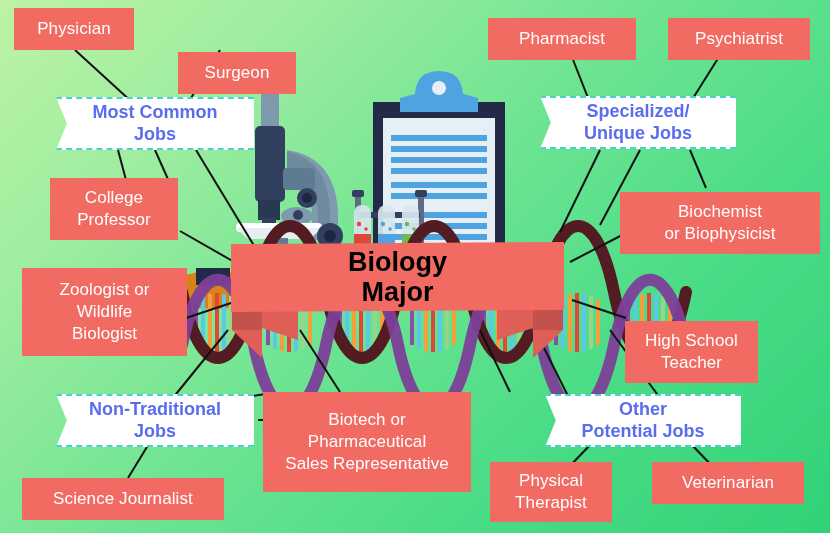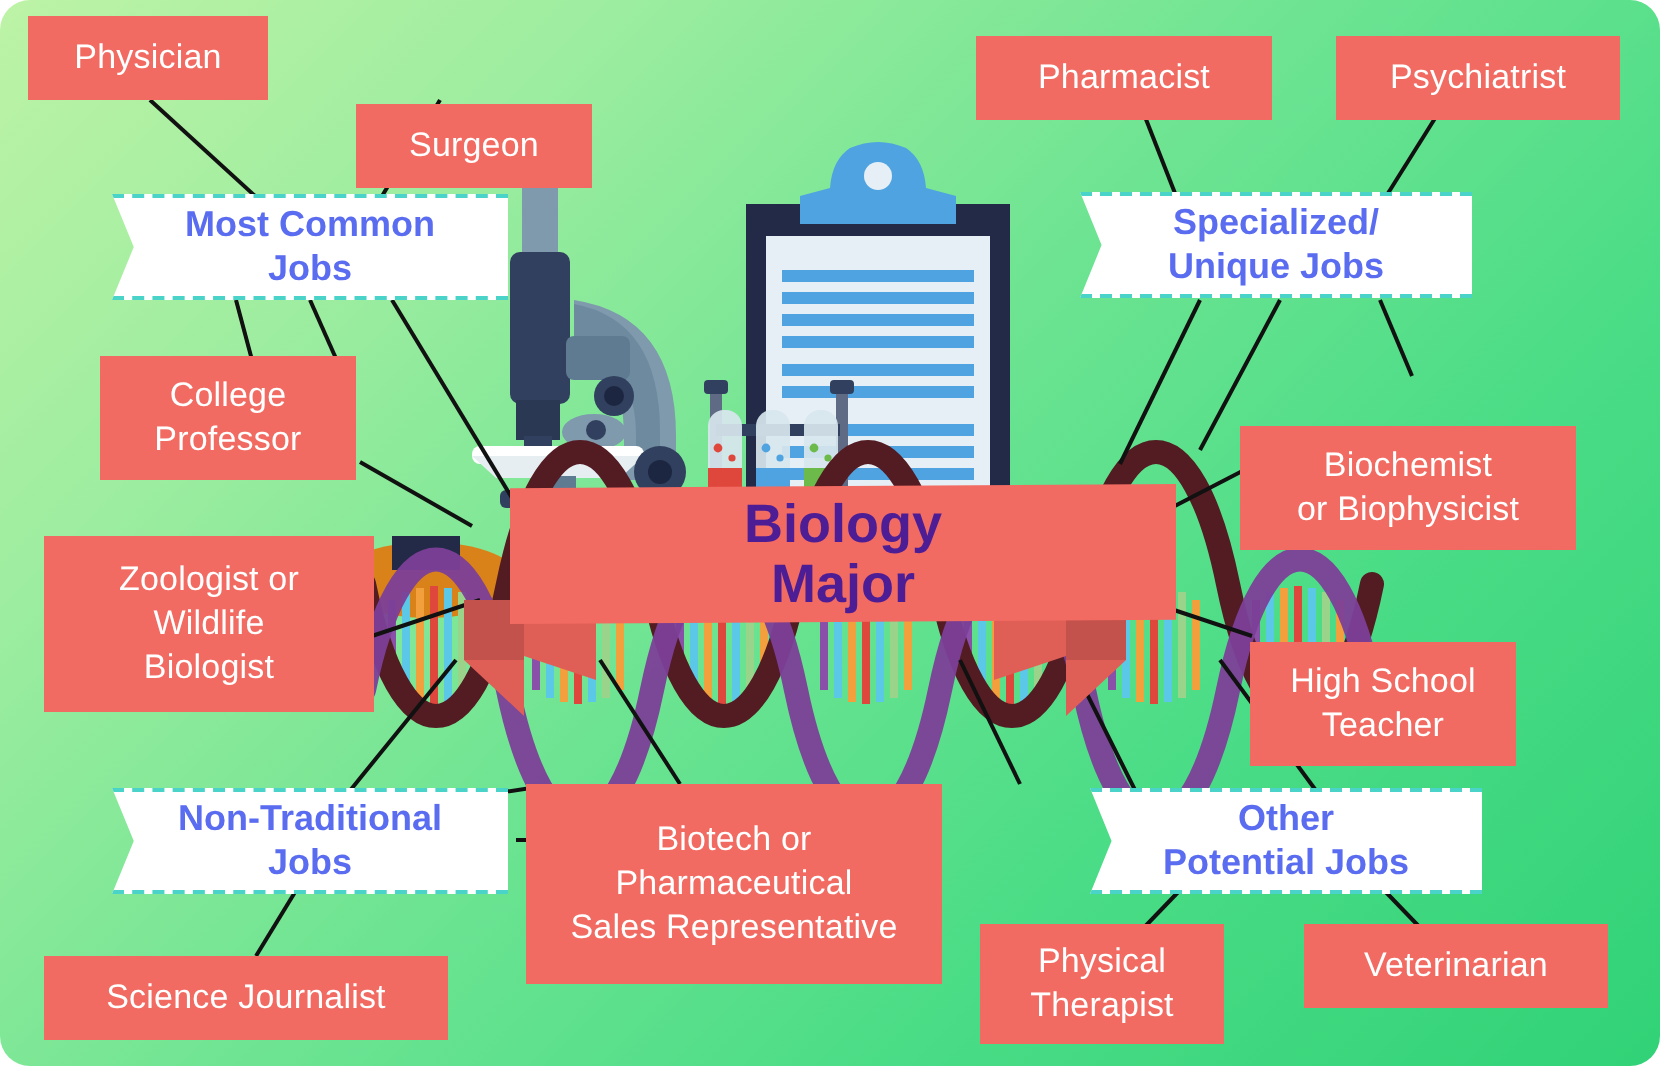--- a/index.html
+++ b/index.html
@@ -7,21 +7,20 @@
     padding: 0;
     background: #fff;
   }
   #canvas {
     position: relative;
     width: 830px;
     height: 533px;
     overflow: hidden;
     font-family: "Liberation Sans", sans-serif;
     background: linear-gradient(135deg, #bdf3a6 0%, #9eeda0 22%, #6ee492 48%, #4adc86 72%, #31d277 100%);
-    border-radius: 15px;
   }
 
   
   #art {
     position: absolute;
     left: 0; top: 0;
     width: 830px; height: 533px;
     pointer-events: none;
   }
 
@@ -82,32 +81,31 @@
   .banner > span { white-space: pre-line; }
 
   
   #title-ribbon {
     position: absolute;
     left: 231px;
     top: 242px;
     width: 333px;
     height: 70px;
     background: #f26b62;
-    color: #4c1d95;
+    color: #000000;
     font-size: 27px;
     font-weight: bold;
     line-height: 1.12;
     text-align: center;
     display: flex;
     align-items: center;
     justify-content: center;
     -webkit-clip-path: polygon(0% 3%, 100% 0%, 100% 97%, 0% 100%);
     clip-path: polygon(0% 3%, 100% 0%, 100% 97%, 0% 100%);
     z-index: 6;
-    margin-left: 24px;
   }
   #title-ribbon > span { white-space: pre-line; }
 
   .ribbon-tail {
     position: absolute;
     z-index: 5;
   }
 </style>
 </head>
 <body>
@@ -315,21 +313,21 @@
   </div>
 
   <div class="card" style="left:488px; top:18px; width:148px; height:42px;">
     <span>Pharmacist</span>
   </div>
 
   <div class="card" style="left:668px; top:18px; width:142px; height:42px;">
     <span>Psychiatrist</span>
   </div>
 
-  <div class="card" style="left:620px; top:192px; width:168px; height:62px;margin-top:21px;">
+  <div class="card" style="left:620px; top:192px; width:200px; height:62px;">
     <span>Biochemist
 or Biophysicist</span>
   </div>
 
   <div class="card" style="left:625px; top:293px; width:133px; height:62px;margin-top:28px;">
     <span>High School
 Teacher</span>
   </div>
 
   <div class="card" style="left:22px; top:478px; width:202px; height:42px;">

